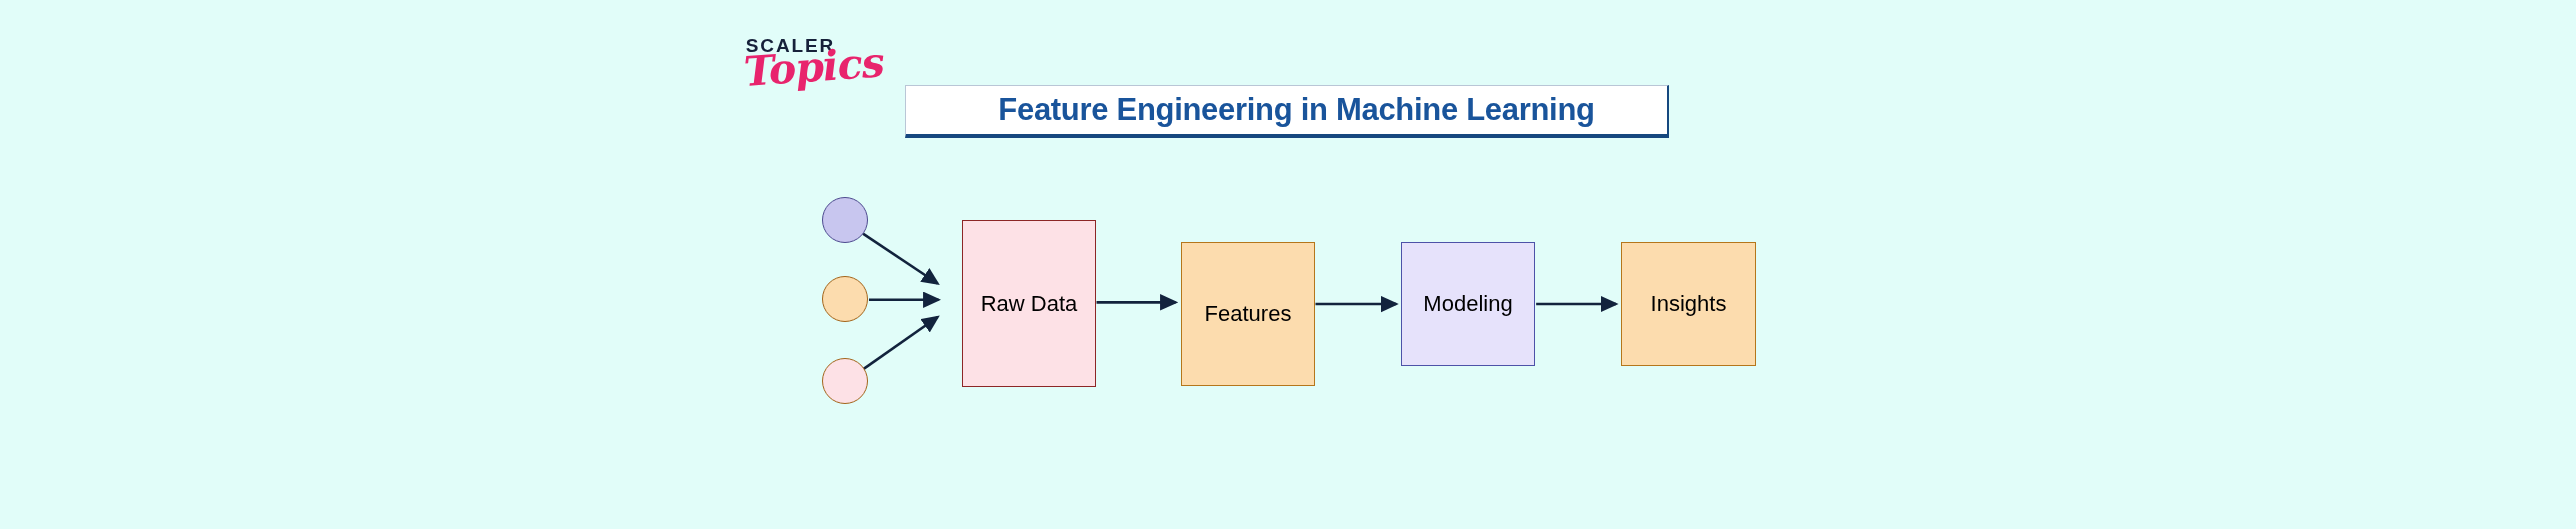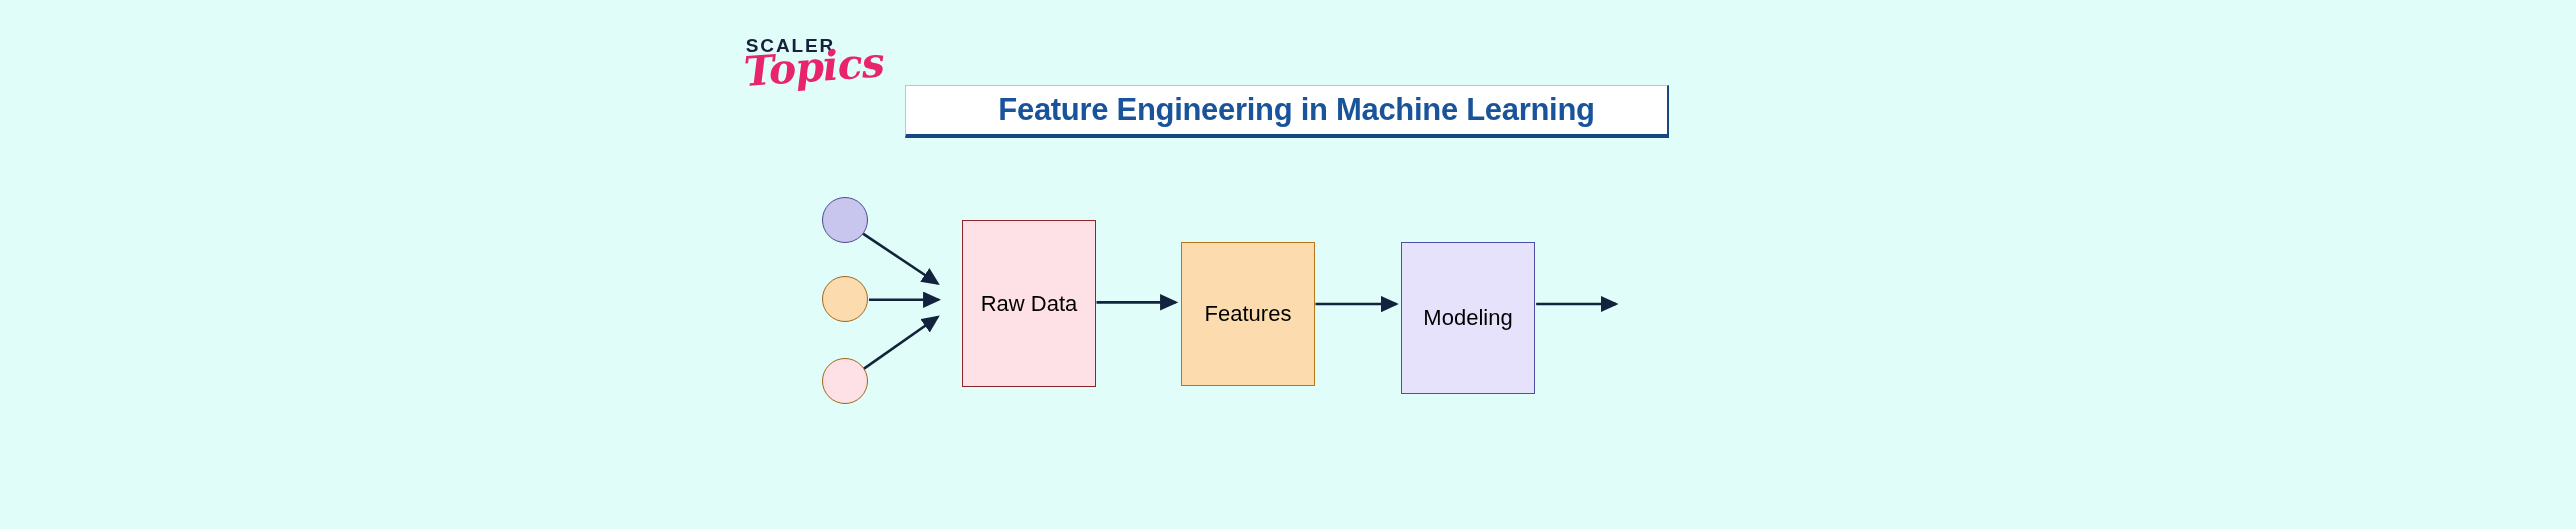--- a/index.html
+++ b/index.html
@@ -119,21 +119,21 @@
     top: 242px;
     width: 134px;
     height: 144px;
     background: #fcdcae;
     border-color: #b5761b;
   }
   .node-modeling {
     left: 1401px;
     top: 242px;
     width: 134px;
-    height: 152px;
+    height: 124px;
     background: #e6e2fb;
     border-color: #4d52a8;
   }
   .node-insights {
     left: 1621px;
     top: 242px;
     width: 135px;
     height: 124px;
     background: #fcdcae;
     border-color: #b5761b;
@@ -209,15 +209,18 @@
 
   <div class="node-box node-raw-data">
     <span>Raw Data</span>
   </div>
   <div class="node-box node-features">
     <span>Features</span>
   </div>
   <div class="node-box node-modeling">
     <span>Modeling</span>
   </div>
+  <div class="node-box node-insights">
+    <span>Insights</span>
+  </div>
 
 </div>
 
 
 </body></html>

